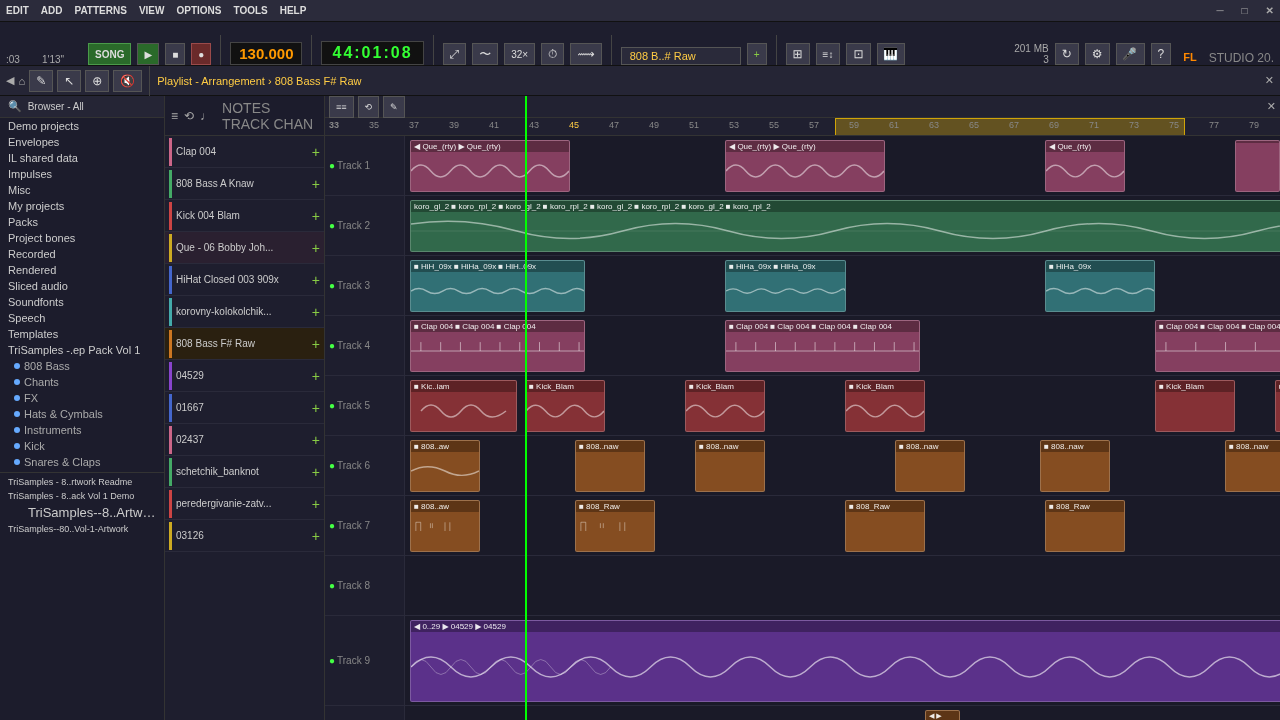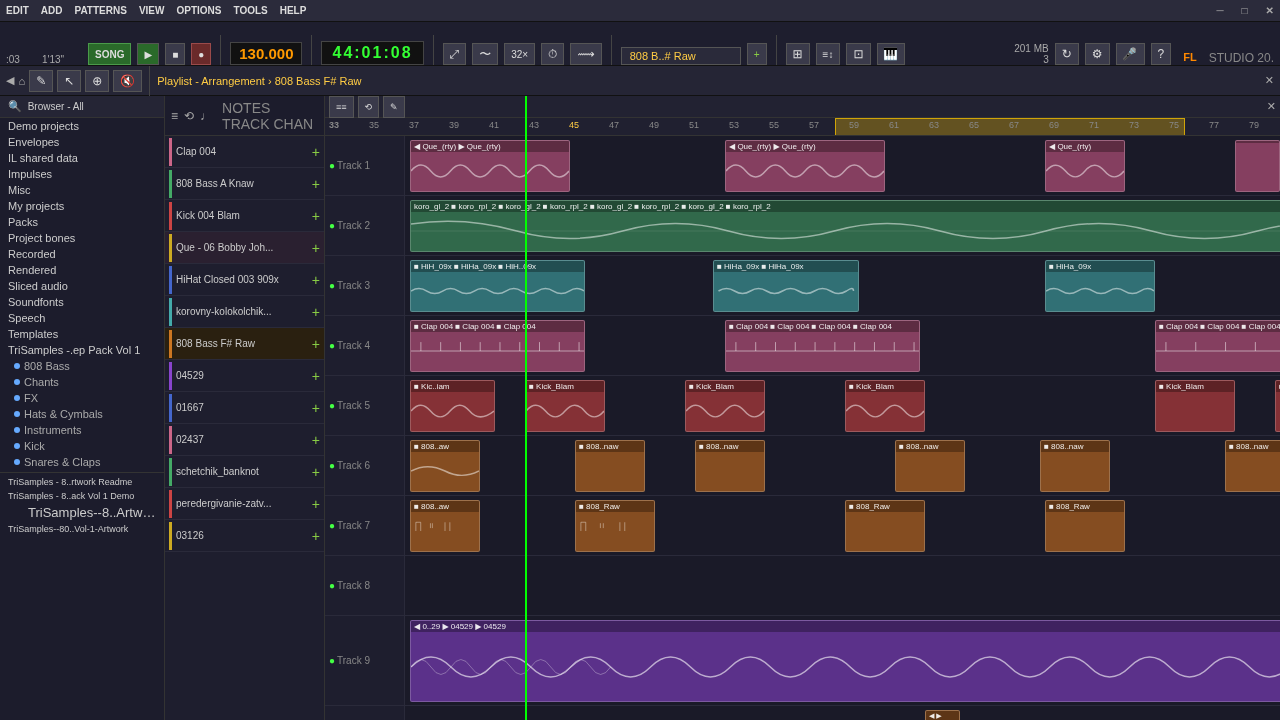--- a/index.html
+++ b/index.html
@@ -667,21 +667,21 @@
         </div>
         <div class="track-content">
           <div class="clip clip-teal" style="left:5px;width:175px;">
             <div class="clip-label">■ HiH_09x ■ HiHa_09x ■ HiH..09x</div>
             <div class="clip-wave">
               <svg width="100%" height="35" viewBox="0 0 175 35">
                   <path d="M0,17 Q8,12 16,17 Q24,22 32,17 Q40,12 48,17 Q56,22 64,17 Q72,12 80,17 Q88,22 96,17 Q104,12 112,17 Q120,22 128,17 Q136,12 144,17 Q152,22 160,17 Q168,12 175,17" stroke="rgba(255,255,255,0.5)" stroke-width="1.5" fill="none"></path>
                 </svg>
             </div>
           </div>
-          <div class="clip clip-teal" style="left:308px;width:146px;">
+          <div class="clip clip-teal" style="left:320px;width:121px;">
             <div class="clip-label">■ HiHa_09x ■ HiHa_09x</div>
             <div class="clip-wave">
               <svg width="100%" height="35" viewBox="0 0 135 35">
                   <path d="M0,17 Q8,12 16,17 Q24,22 32,17 Q40,12 48,17 Q56,22 64,17 Q72,12 80,17 Q88,22 96,17 Q104,12 112,17 Q120,22 128,17 Q135,12 135,17" stroke="rgba(255,255,255,0.5)" stroke-width="1.5" fill="none"></path>
                 </svg>
             </div>
           </div>
           <div class="clip clip-teal" style="left:640px;width:110px;">
             <div class="clip-label">■ HiHa_09x</div>
             <div class="clip-wave">
@@ -726,21 +726,21 @@
           </div>
         </div>
       </div>
 
       <div class="track-row">
         <div class="track-controls">
           <span class="green-dot">●</span>
           <span class="track-number">Track 5</span>
         </div>
         <div class="track-content">
-          <div class="clip clip-red" style="left:5px;width:85px;">
+          <div class="clip clip-red" style="left:5px;width:107px;">
             <div class="clip-label">■ Kic..iam</div>
             <div class="clip-wave">
               <svg width="100%" height="35" viewBox="0 0 85 35">
                   <path d="M0,17 Q10,5 20,17 Q30,29 40,17 Q50,5 60,17 Q70,29 85,17" stroke="rgba(255,255,255,0.5)" stroke-width="1.5" fill="none"></path>
                 </svg>
             </div>
           </div>
           <div class="clip clip-red" style="left:120px;width:80px;">
             <div class="clip-label">■ Kick_Blam</div>
             <div class="clip-wave">

